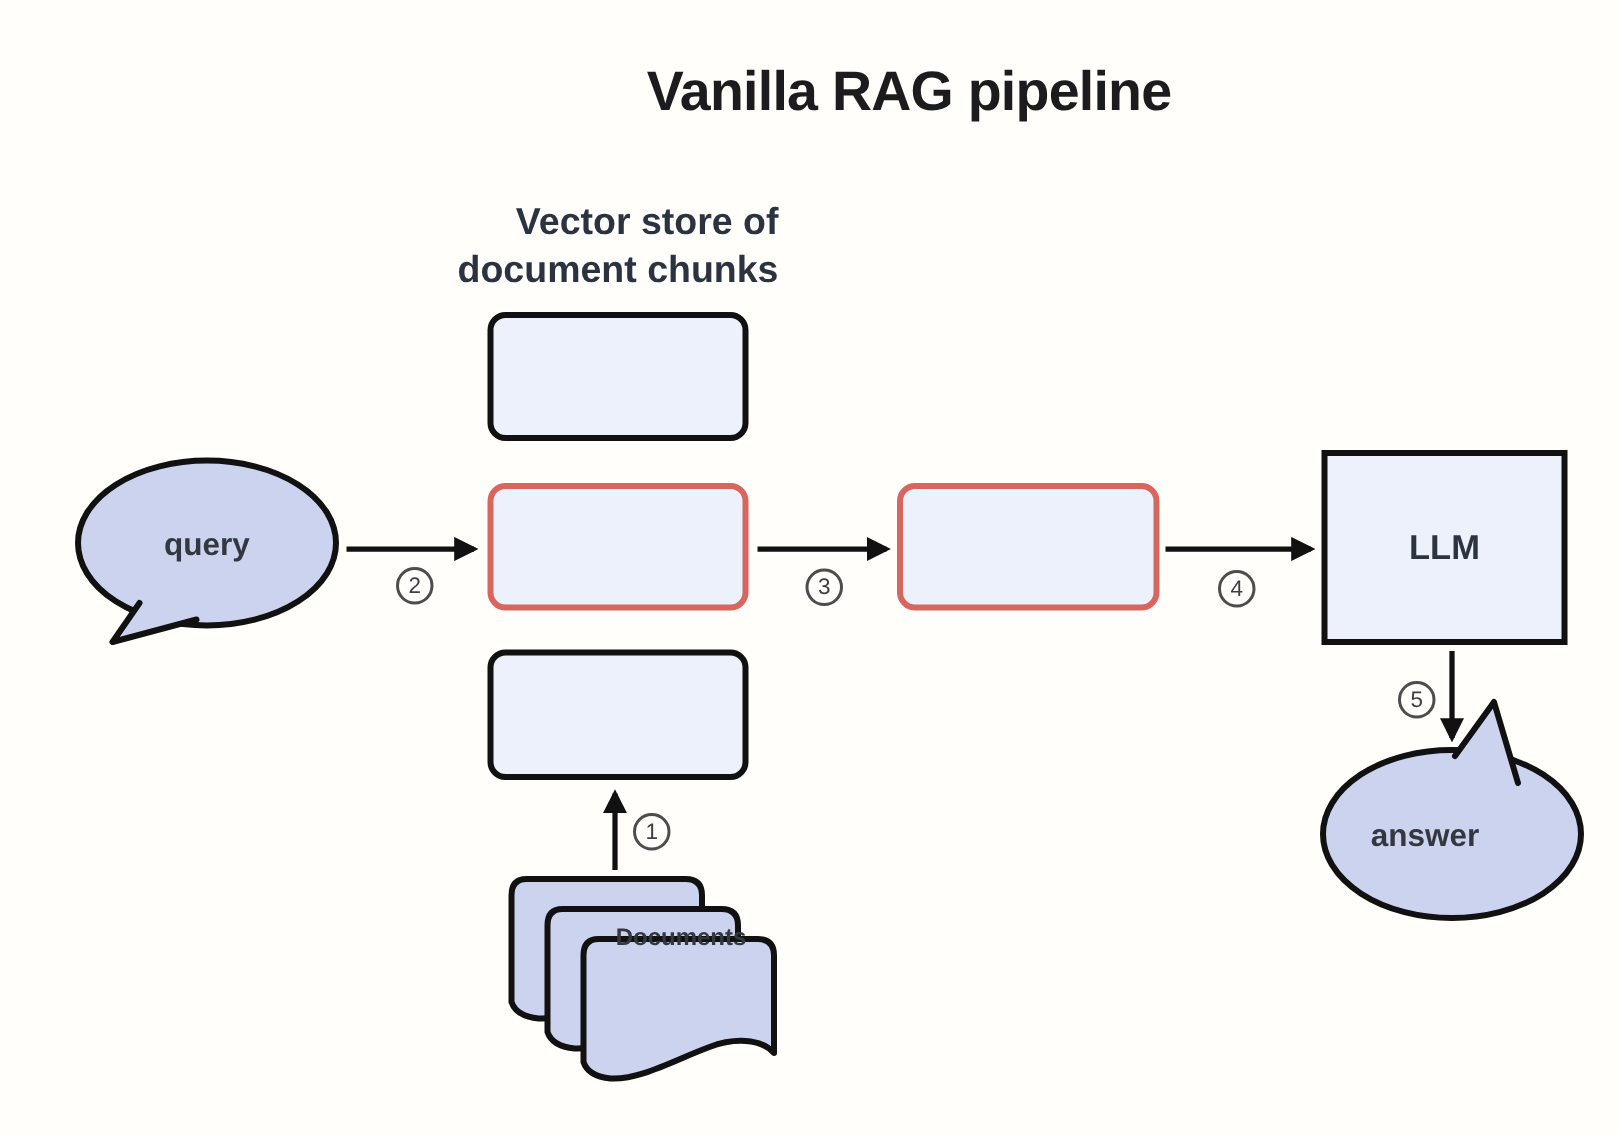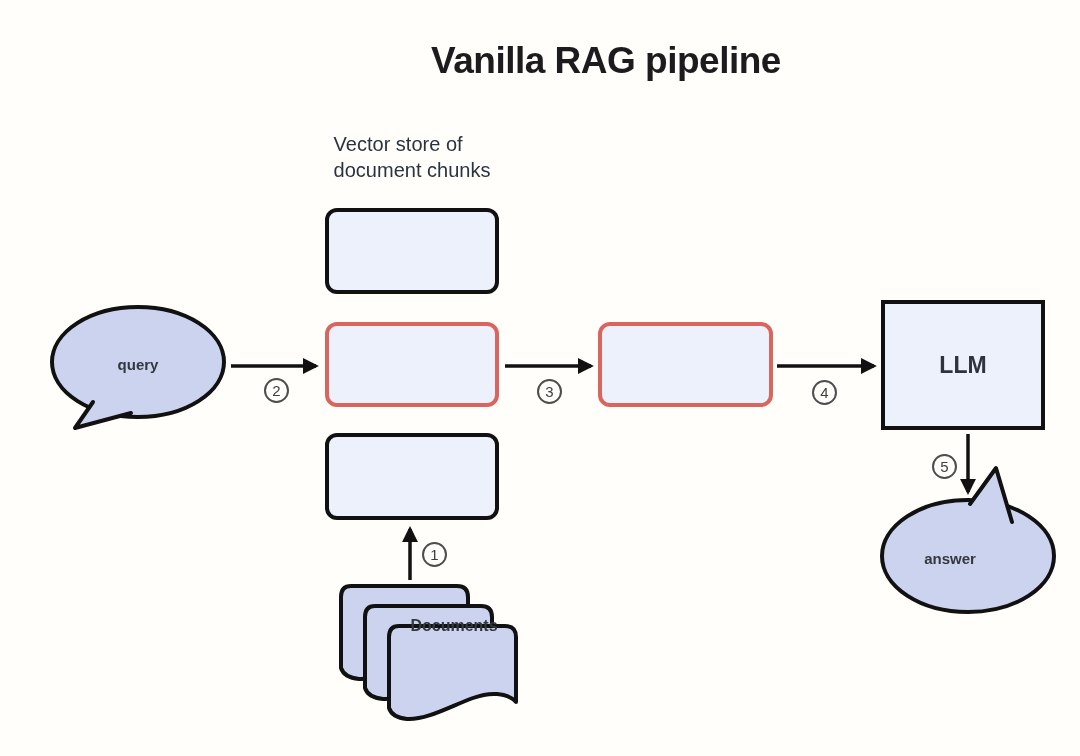--- a/index.html
+++ b/index.html
@@ -31,25 +31,25 @@
     margin:0;
     font-size:37px;
     font-weight:800;
     letter-spacing:-0.5px;
     color:#1c1c1e;
     white-space:nowrap;
   }
   .node-label{
     position:absolute;
     transform:translateX(-50%);
-    font-weight:400;
-    font-size:20px;
+    font-weight:700;
+    font-size:25px;
     line-height:1.28;
     color:var(--text-dark);
-    text-align:left;
+    text-align:right;
     white-space:pre-line;
   }
   .box{
     position:absolute;
     box-sizing:border-box;
     background:var(--node-fill);
     border:4px solid var(--stroke);
     border-radius:12px;
   }
   .box.red{border-color:var(--accent-red);}
@@ -59,21 +59,21 @@
     left:50%;top:50%;
     transform:translate(-50%,-50%);
     font-weight:700;
     font-size:23px;
     color:#2d3440;
   }
   .shape-label{
     position:absolute;
     transform:translate(-50%,-50%);
     font-weight:700;
-    font-size:15px;
+    font-size:21px;
     color:#33373f;
     white-space:nowrap;
   }
   .badge{
     position:absolute;
     box-sizing:border-box;
     width:25px;height:25px;
     border:2px solid var(--badge-gray);
     border-radius:50%;
     background:var(--background);

